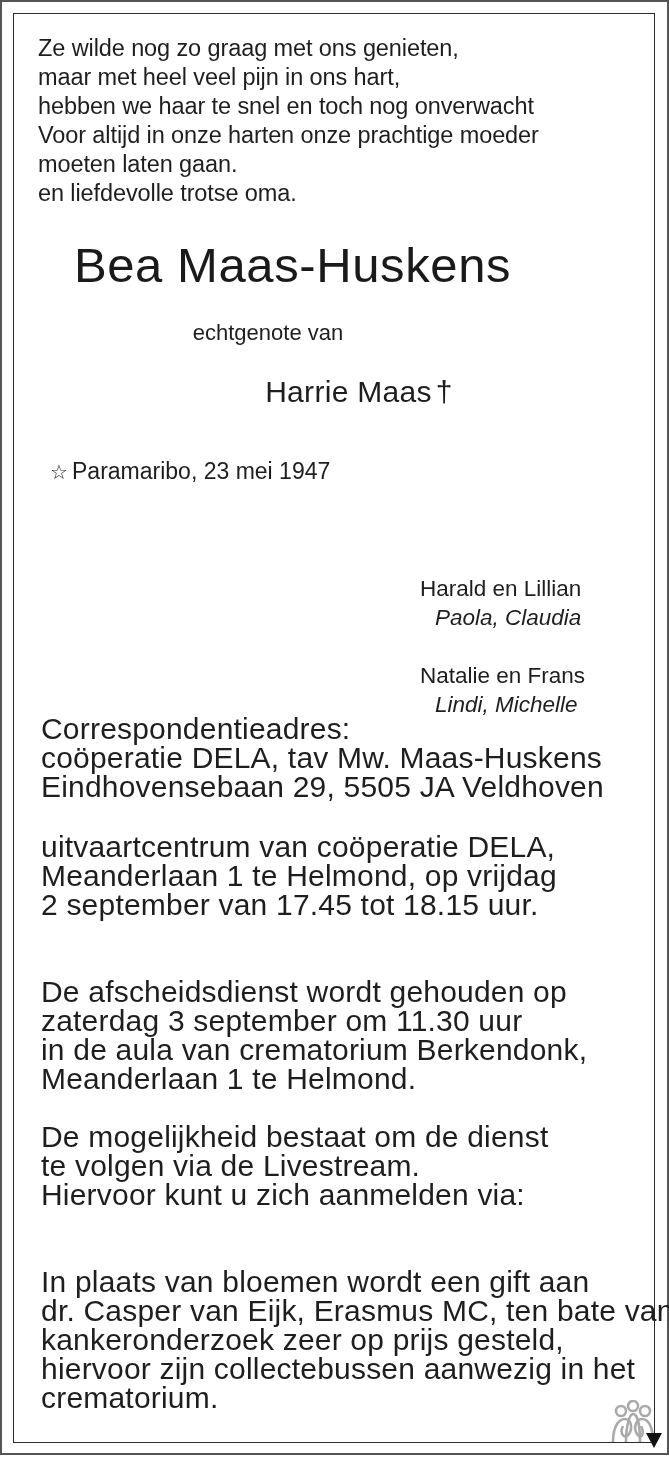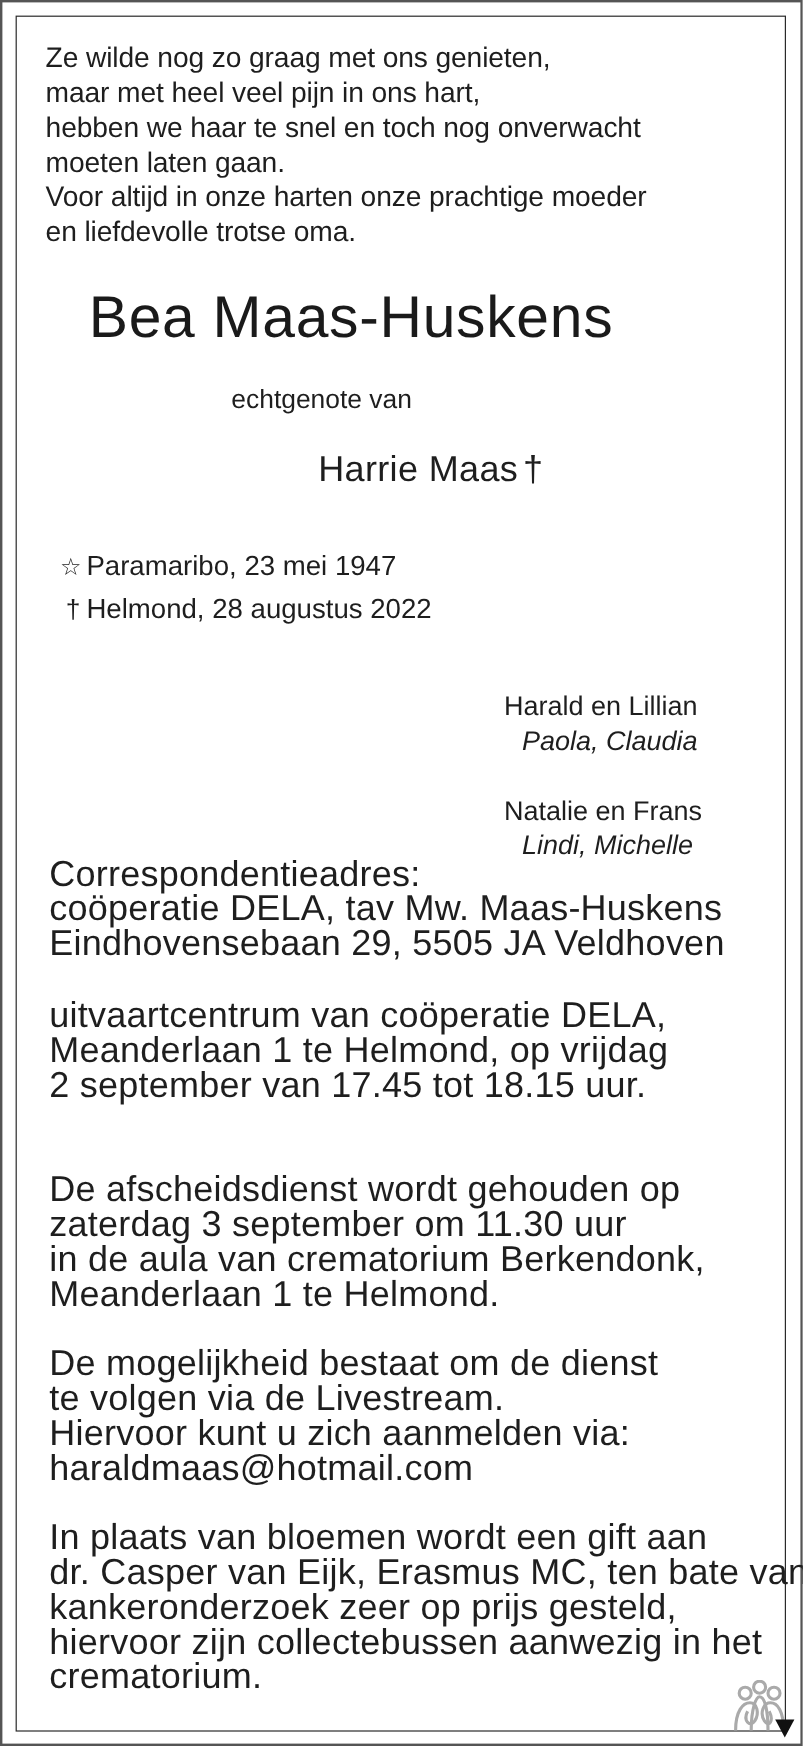--- a/index.html
+++ b/index.html
@@ -153,38 +153,35 @@
 </head>
 <body>
 
 <div class="outer-frame"></div>
 <div class="inner-frame"></div>
 
 <div class="intro">
   <span class="line">Ze wilde nog zo graag met ons genieten,</span>
   <span class="line">maar met heel veel pijn in ons hart,</span>
   <span class="line">hebben we haar te snel en toch nog onverwacht</span>
+  <span class="line">Voor altijd in onze harten onze prachtige moeder</span>
   <span class="line">moeten laten gaan.</span>
-  <span class="line">Voor altijd in onze harten onze prachtige moeder</span>
   <span class="line">en liefdevolle trotse oma.</span>
 </div>
 
 <div class="deceased-name">Bea Maas-Huskens</div>
 
 <div class="spouse-label">echtgenote van</div>
 <div class="spouse-name">
   <span>Harrie Maas</span><span class="dagger">†</span>
 </div>
 
 <div class="dates">
   <span class="date-line">
     <span class="symbol">☆</span><span>Paramaribo, 23 mei 1947</span>
-  </span>
-  <span class="date-line">
-    <span class="symbol dagger">†</span><span>Helmond, 28 augustus 2022</span>
   </span>
 </div>
 
 <div class="family" style="top:538px;">
   <span class="names">Harald en Lillian</span>
   <span class="children">Paola, Claudia</span>
 </div>
 <div class="family" style="top:625px;">
   <span class="names">Natalie en Frans</span>
   <span class="children">Lindi, Michelle</span>
@@ -206,21 +203,20 @@
   <span class="line">De afscheidsdienst wordt gehouden op</span>
   <span class="line">zaterdag 3 september om 11.30 uur</span>
   <span class="line">in de aula van crematorium Berkendonk,</span>
   <span class="line">Meanderlaan 1 te Helmond.</span>
 </div>
 
 <div class="block" style="top:1122px;">
   <span class="line">De mogelijkheid bestaat om de dienst</span>
   <span class="line">te volgen via de Livestream.</span>
   <span class="line">Hiervoor kunt u zich aanmelden via:</span>
-  <span class="line">haraldmaas@hotmail.com</span>
 </div>
 
 <div class="block" style="top:1267px;">
   <span class="line">In plaats van bloemen wordt een gift aan</span>
   <span class="line">dr. Casper van Eijk, Erasmus MC, ten bate van</span>
   <span class="line">kankeronderzoek zeer op prijs gesteld,</span>
   <span class="line">hiervoor zijn collectebussen aanwezig in het</span>
   <span class="line">crematorium.</span>
 </div>
 

